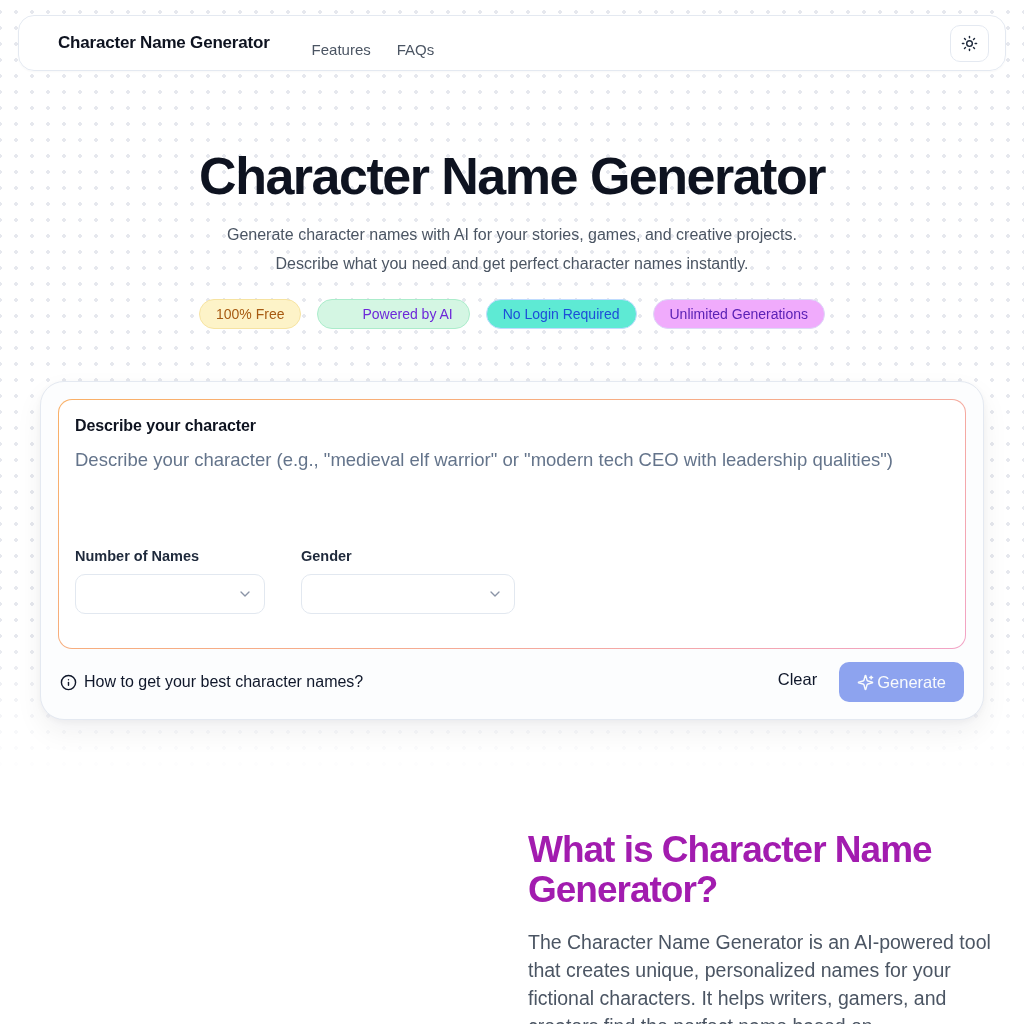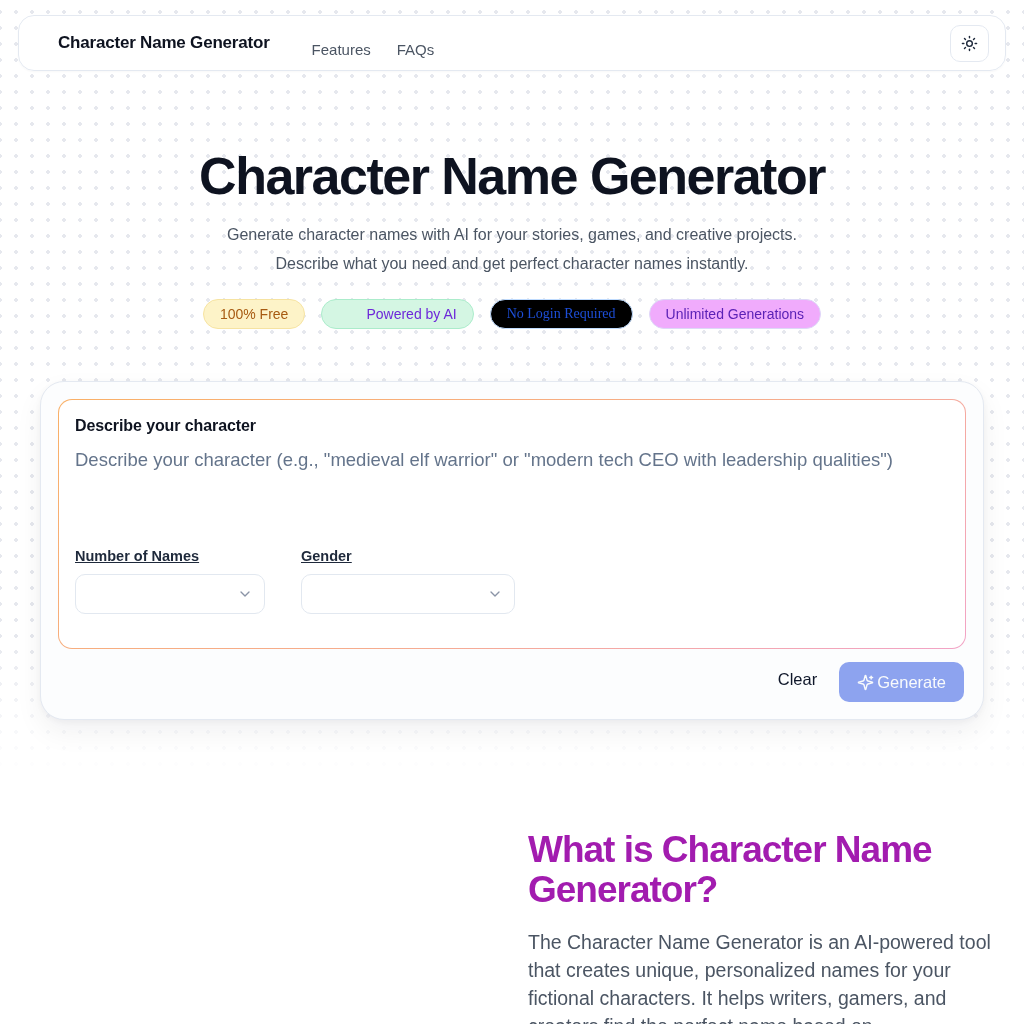--- a/index.html
+++ b/index.html
@@ -37,21 +37,21 @@
 
   
   .hero { position:relative; padding-top:146px; text-align:center; }
   .hero h1 { font-size:52px; line-height:60px; font-weight:bold; letter-spacing:-1.5px; color:#0e1320; }
   .subtitle { margin:15px auto 0; max-width:820px; font-size:16px; line-height:28.5px; color:#4b5563; }
   .badges { margin-top:21px; display:flex; justify-content:center; gap:16px; }
   .badge { display:inline-block; font-size:14px; font-weight:500; padding:6px 16px;
            border-radius:9999px; border:1px solid transparent; }
   .badge-amber  { background:#fdf3c8; border-color:#f6e3a1; color:#a75a11; }
   .badge-green  { background:#d4f6e3; border-color:#abeccb; color:#6d28d9;padding-left:44px; }
-  .badge-blue   { background:#000000; border-color:#bfdbfe; color:#1d4ed8;font-family:Liberation Serif, serif; }
+  .badge-blue   { background:#5eead4; border-color:#bfdbfe; color:#1d4ed8; }
   .badge-violet { background:#f0abfc; border-color:#ddd8f7; color:#5b21b6; }
 
   
   .card {
     position:relative; margin:52px 40px 0; border-radius:24px;
     background:#fcfdfe; border:1px solid #e4e9f1; padding:17px;
     box-shadow:0 12px 28px rgba(15,23,42,0.06), 0 2px 6px rgba(15,23,42,0.04);
   }
   .gradient-box {
     border:1.5px solid transparent; border-radius:14px;
@@ -60,21 +60,21 @@
     padding:17px 16px 22px; height:250px;
   }
   .field-label-lg { font-size:16px; font-weight:bold; color:#0e1320; letter-spacing:-0.1px; }
   textarea.desc {
     display:block; width:100%; height:100px; margin-top:11px;
     border:none; outline:none; resize:none; background:transparent;
     font-family:inherit; font-size:18.5px; line-height:28px; color:#0f172a;
   }
   textarea.desc::placeholder { color:#64748b; opacity:1; }
   .controls { display:flex; gap:36px; margin-top:2px; }
-  .control-label { font-size:14.5px; font-weight:bold; color:#1e293b; display:block;text-decoration:underline; }
+  .control-label { font-size:14.5px; font-weight:bold; color:#1e293b; display:block; }
   .select-wrap { position:relative; margin-top:10px; }
   .select-wrap select {
     -webkit-appearance:none; appearance:none; width:100%; height:40px;
     border:1px solid #e2e8f0; border-radius:10px; background:#ffffff;
     font-family:inherit; font-size:15px; color:#0f172a; padding:0 34px 0 12px; cursor:pointer;
   }
   .select-wrap .chev { position:absolute; right:12px; top:12px; pointer-events:none; color:#8a94a6; }
   .ctrl-names { width:190px; } .ctrl-gender { width:214px; }
 
   .card-footer { display:flex; align-items:center; margin-top:13px; padding:0 2px; }
@@ -162,20 +162,30 @@
               <svg width="16" height="16" viewBox="0 0 24 24" fill="none" stroke="currentColor" stroke-width="2" stroke-linecap="round" stroke-linejoin="round">
                   <path d="m6 9 6 6 6-6"></path>
                 </svg>
             </span>
           </div>
         </div>
       </div>
     </div>
 
     <div class="card-footer">
+      <div class="help">
+        <span style="display:flex;">
+          <svg width="17" height="17" viewBox="0 0 24 24" fill="none" stroke="currentColor" stroke-width="2" stroke-linecap="round" stroke-linejoin="round">
+            <circle cx="12" cy="12" r="10"></circle>
+              <path d="M12 16v-4"></path>
+              <path d="M12 8h.01"></path>
+          </svg>
+        </span>
+        <span>How to get your best character names?</span>
+      </div>
       <div class="footer-actions">
         <button class="clear-btn">Clear</button>
         <button class="generate-btn">
           <span style="display:flex;">
             <svg width="17" height="17" viewBox="0 0 24 24" fill="none" stroke="currentColor" stroke-width="2" stroke-linecap="round" stroke-linejoin="round">
               <path d="M9.937 15.5A2 2 0 0 0 8.5 14.063l-6.135-1.582a.5.5 0 0 1 0-.962L8.5 9.936A2 2 0 0 0 9.937 8.5l1.582-6.135a.5.5 0 0 1 .963 0L14.063 8.5A2 2 0 0 0 15.5 9.937l6.135 1.581a.5.5 0 0 1 0 .964L15.5 14.063a2 2 0 0 0-1.437 1.437l-1.582 6.135a.5.5 0 0 1-.963 0z"></path>
               <path d="M20 3v4"></path>
                 <path d="M22 5h-4"></path>
             </svg>
           </span>

